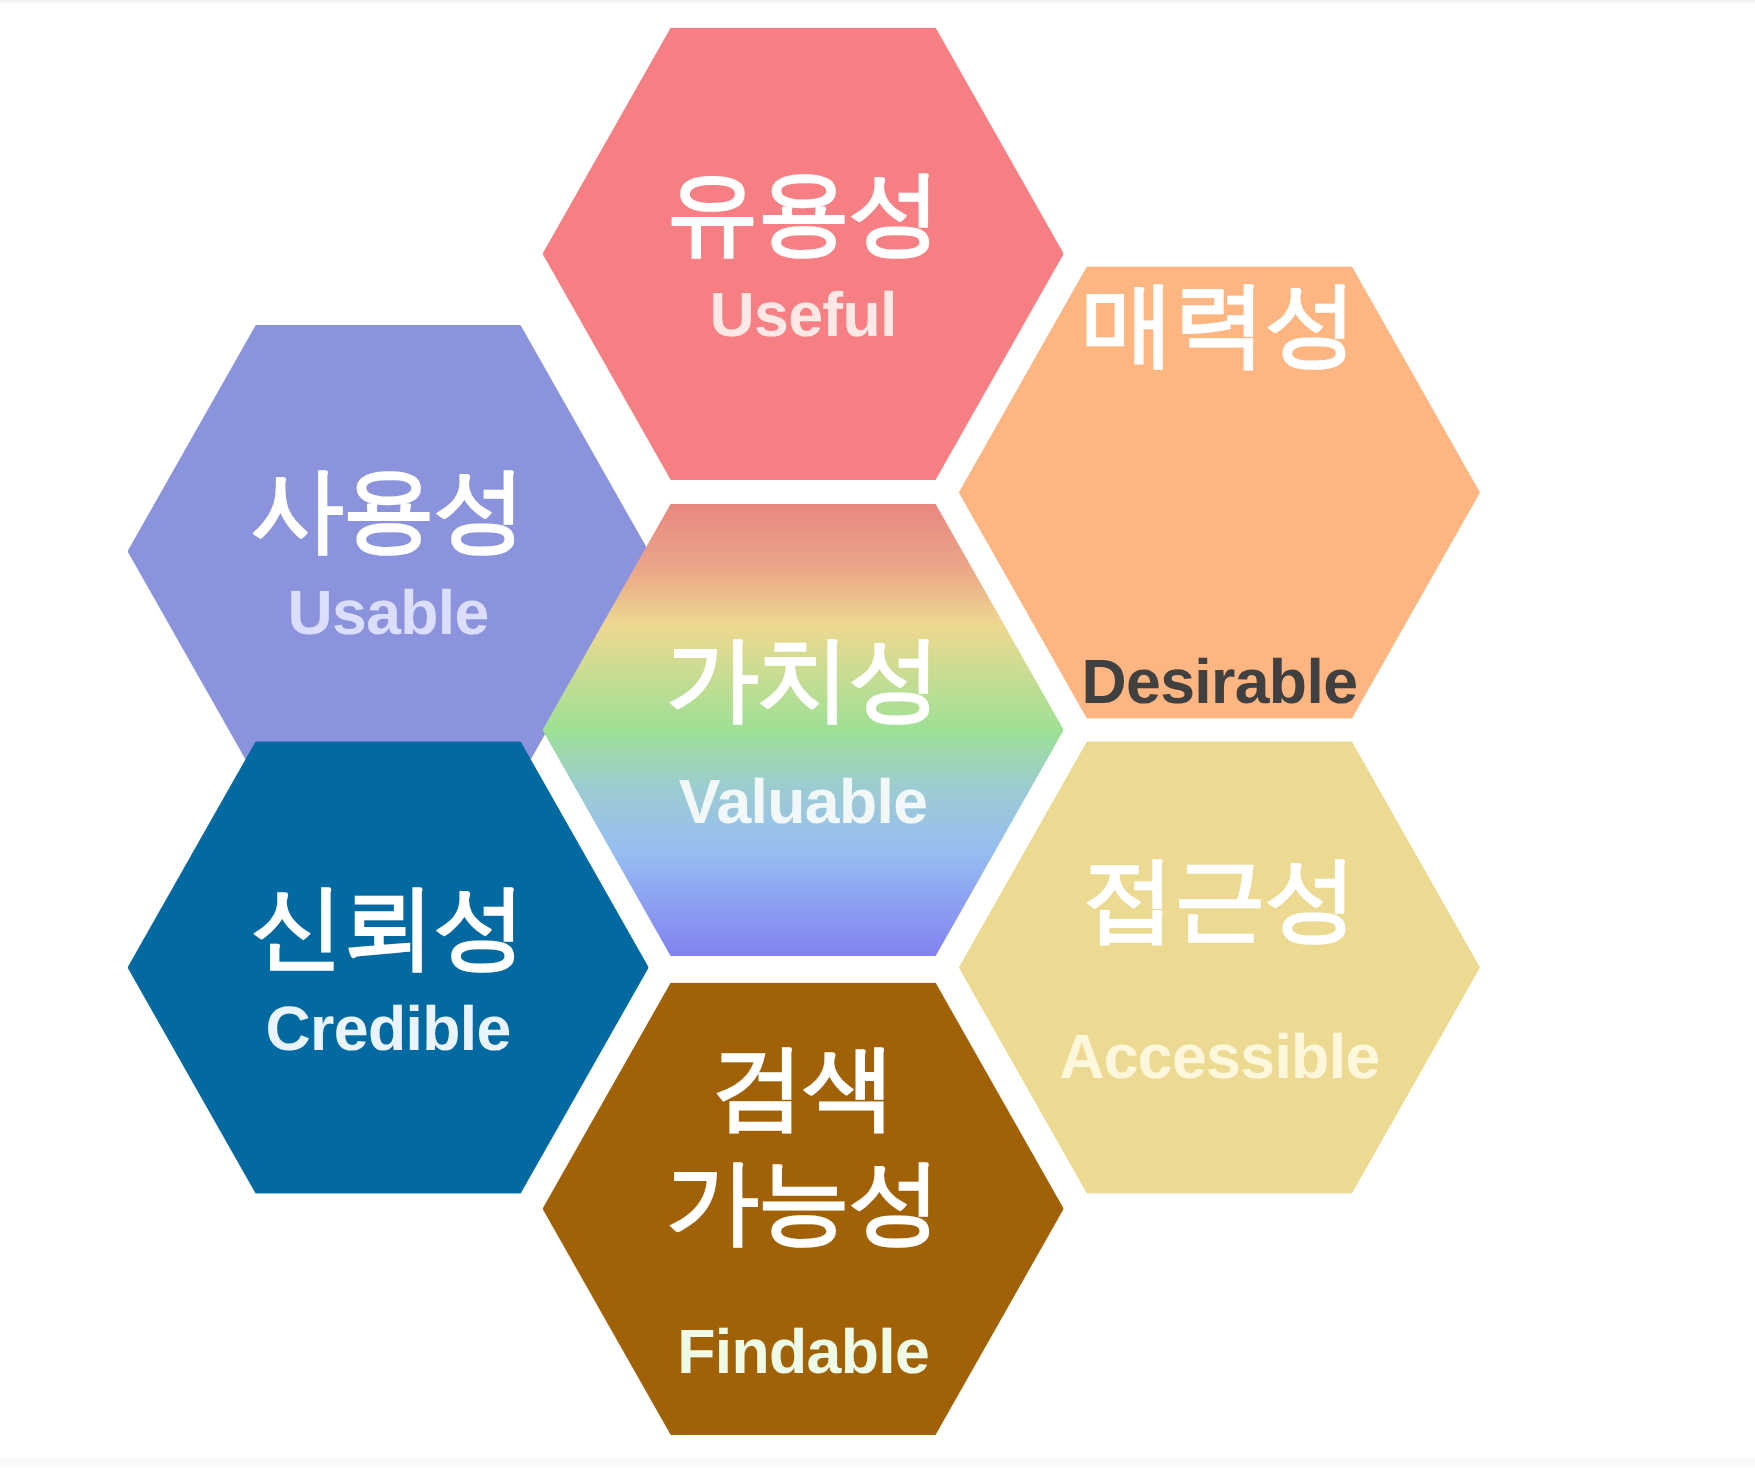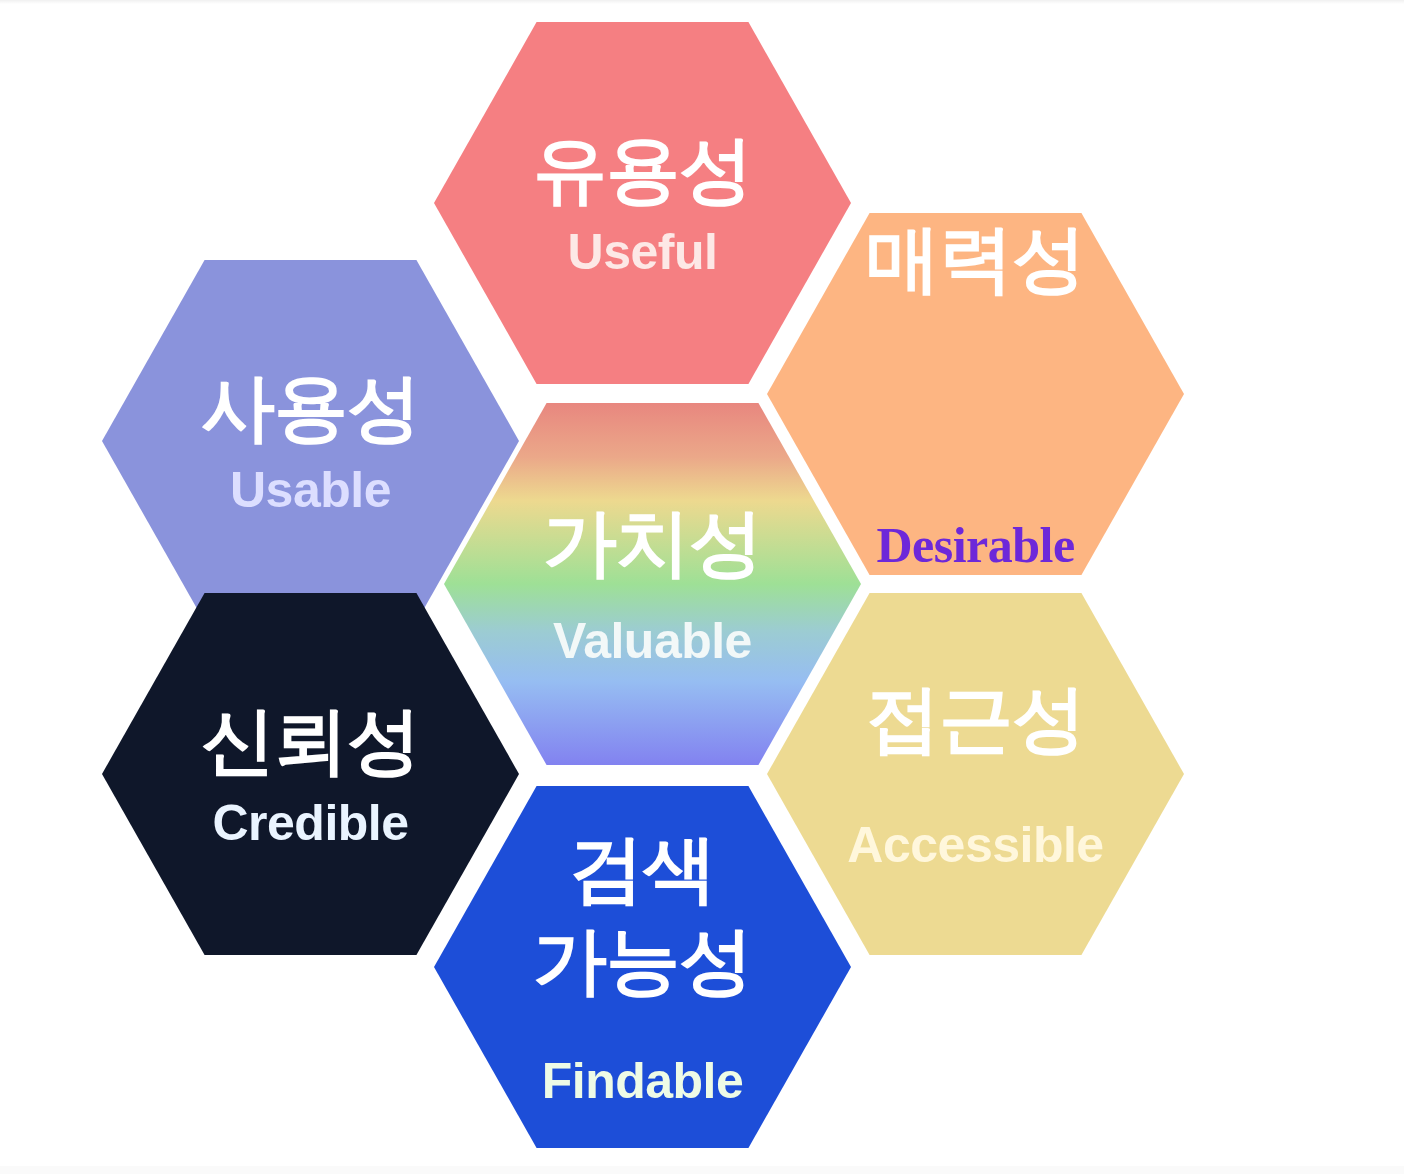--- a/index.html
+++ b/index.html
@@ -48,21 +48,21 @@
     .en {
       font-size: 50px;
       font-weight: 700;
       line-height: 60px;
       margin-top: 6px;
       letter-spacing: -0.5px;
     }
     #hex-useful     { left: 434px; top: 22px; }
     #hex-usable     { left: 102px; top: 212px; margin-top: 48px; }
     #hex-desirable  { left: 767px; top: 213px; justify-content: space-between; }
-    #hex-valuable   { left: 444px; top: 403px; gap: 16px; }
+    #hex-valuable   { left: 434px; top: 403px; gap: 16px; }
     #hex-credible   { left: 102px; top: 593px; }
     #hex-accessible { left: 767px; top: 593px; }
     #hex-findable   { left: 434px; top: 786px; }
   </style>
 </head>
 <body>
 
 <div class="top-shadow"></div>
 
 <div class="hex" id="hex-useful" style="background: rgb(245, 127, 130);">
@@ -70,37 +70,37 @@
   <div class="en" style="color: rgb(253, 232, 230);">Useful</div>
 </div>
 
 <div class="hex" id="hex-usable" style="background: rgb(138, 147, 220);">
   <div class="ko">사용성</div>
   <div class="en" style="color: rgb(220, 222, 255);">Usable</div>
 </div>
 
 <div class="hex" id="hex-desirable" style="background: rgb(253, 181, 130);">
   <div class="ko">매력성</div>
-  <div class="en" style="color: #6d28d9; font-family: Liberation Serif, serif;">Desirable</div>
+  <div class="en" style="color: #404040;">Desirable</div>
 </div>
 
 <div class="hex" id="hex-valuable" style="background: linear-gradient(rgb(232, 135, 127) 0%, rgb(235, 168, 137) 15%, rgb(237, 217, 143) 27%, rgb(158, 224, 150) 50%, rgb(156, 204, 210) 63%, rgb(150, 189, 242) 77%, rgb(130, 130, 240) 100%);">
   <div class="ko">가치성</div>
   <div class="en" style="color: rgb(242, 248, 248);">Valuable</div>
 </div>
 
-<div class="hex" id="hex-credible" style="background: #0f172a;">
+<div class="hex" id="hex-credible" style="background: #0369a1;">
   <div class="ko">신뢰성</div>
   <div class="en" style="color: rgb(234, 244, 255);">Credible</div>
 </div>
 
 <div class="hex" id="hex-accessible" style="background: rgb(237, 218, 146); gap: 44px;">
   <div class="ko">접근성</div>
   <div class="en" style="color: rgb(255, 247, 220);">Accessible</div>
 </div>
 
-<div class="hex" id="hex-findable" style="background: #1d4ed8;">
+<div class="hex" id="hex-findable" style="background: #a16207;">
   <div class="ko">검색
 가능성</div>
   <div class="en" style="color: rgb(238, 251, 230); margin-top: 44px;">Findable</div>
 </div>
 
 <div class="bottom-strip"></div>
 
 </body></html>

